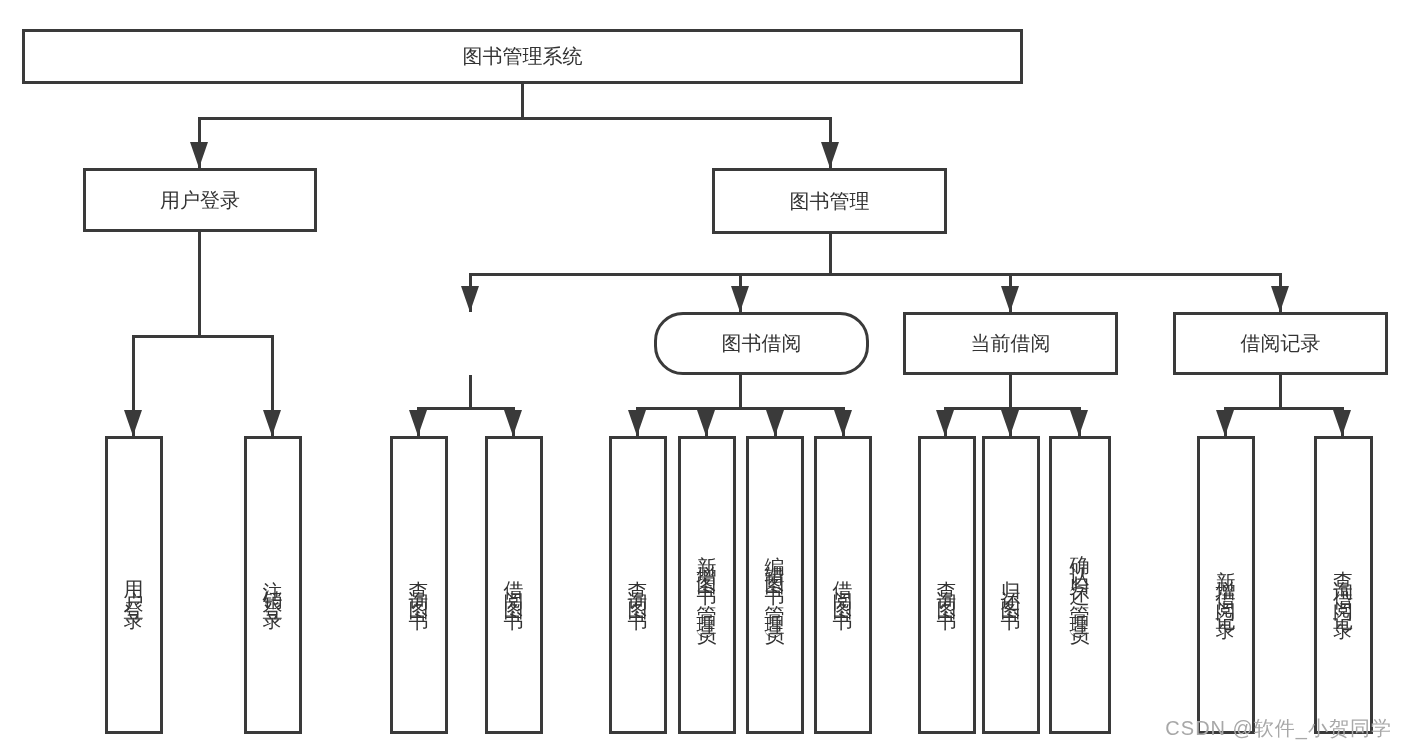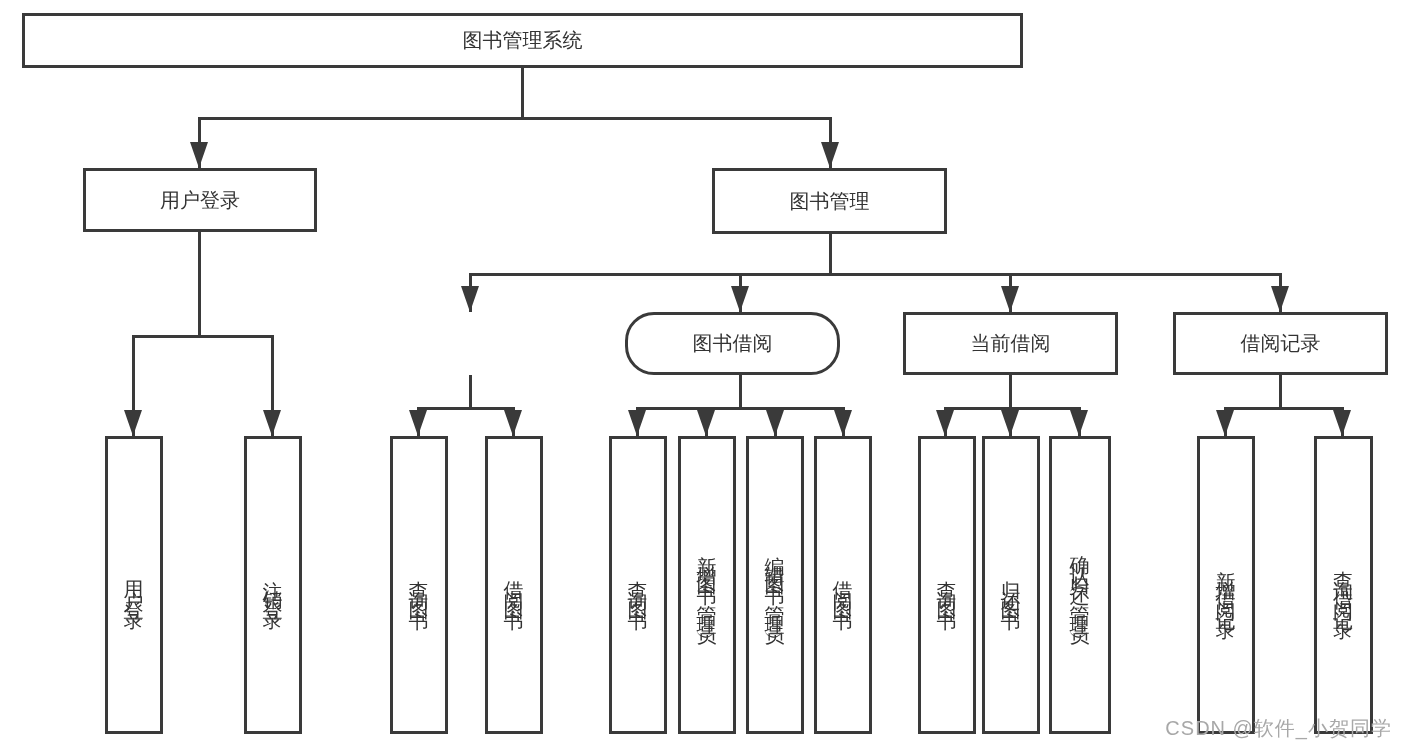--- a/index.html
+++ b/index.html
@@ -25,21 +25,21 @@
   .watermark{
     position:absolute;right:13px;bottom:5px;font-size:20px;letter-spacing:1px;
     color:#a8a8a8;z-index:5;
   }
 </style>
 </head>
 <body>
 
 <div class="canvas">
 
-  <div class="box" style="left:22px;top:13px;width:1001px;height:55px;">图书管理系统</div>
+  <div class="box" style="left:22px;top:29px;width:1001px;height:55px;">图书管理系统</div>
 
   <div class="line" style="left:521px;top:68px;width:3px;height:49px;"></div>
   <div class="line" style="left:198px;top:117px;width:634px;height:3px;"></div>
   <div class="line" style="left:198px;top:117px;width:3px;height:51px;"></div>
   <div class="line" style="left:829px;top:117px;width:3px;height:51px;"></div>
   <div class="arrow" style="left:190px;top:142px;"></div>
   <div class="arrow" style="left:821px;top:142px;"></div>
 
   <div class="box" style="left:83px;top:168px;width:234px;height:64px;">用户登录</div>
   <div class="box" style="left:712px;top:168px;width:235px;height:66px;font-family:Liberation Mono, monospace;">图书管理</div>
@@ -48,21 +48,21 @@
   <div class="line" style="left:469px;top:273px;width:813px;height:3px;"></div>
   <div class="line" style="left:469px;top:273px;width:3px;height:39px;"></div>
   <div class="line" style="left:739px;top:273px;width:3px;height:39px;"></div>
   <div class="line" style="left:1009px;top:273px;width:3px;height:39px;"></div>
   <div class="line" style="left:1279px;top:273px;width:3px;height:39px;"></div>
   <div class="arrow" style="left:461px;top:286px;"></div>
   <div class="arrow" style="left:731px;top:286px;"></div>
   <div class="arrow" style="left:1001px;top:286px;"></div>
   <div class="arrow" style="left:1271px;top:286px;"></div>
 
-  <div class="box" style="left:625px;top:312px;width:215px;height:63px;border-radius:29px;">图书借阅</div>
+  <div class="box" style="left:654px;top:312px;width:215px;height:63px;border-radius:29px;">图书借阅</div>
   <div class="box" style="left:1173px;top:312px;width:215px;height:63px;">借阅记录</div>
   <div class="box" style="left:903px;top:312px;width:215px;height:63px;">当前借阅</div>
 
   <div class="line" style="left:198px;top:232px;width:3px;height:103px;"></div>
   <div class="line" style="left:132px;top:335px;width:142px;height:3px;"></div>
   <div class="line" style="left:132px;top:335px;width:3px;height:101px;"></div>
   <div class="line" style="left:271px;top:335px;width:3px;height:101px;"></div>
   <div class="arrow" style="left:124px;top:410px;"></div>
   <div class="arrow" style="left:263px;top:410px;"></div>
 

